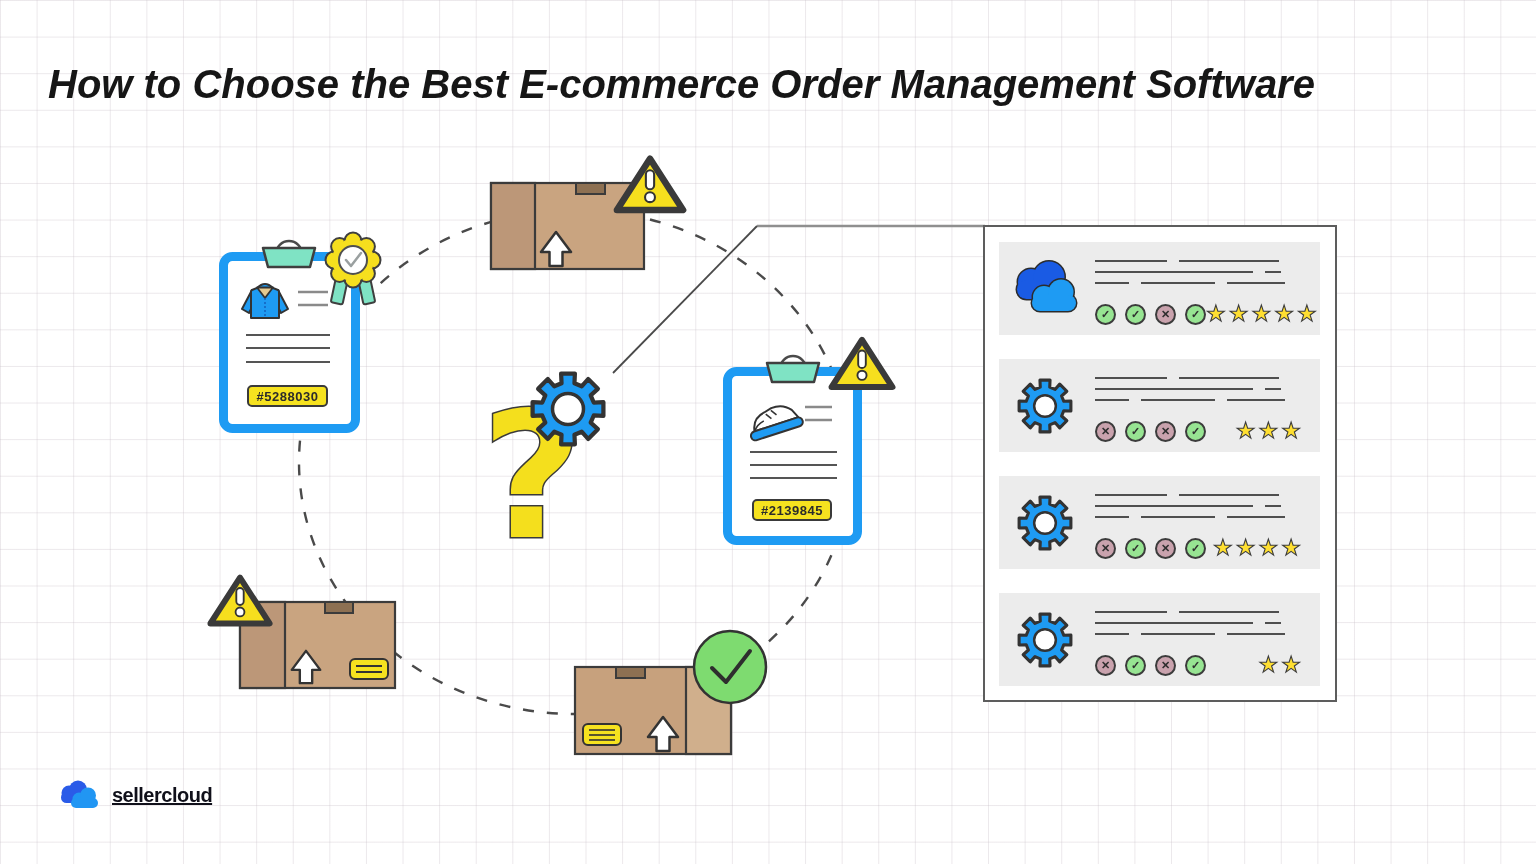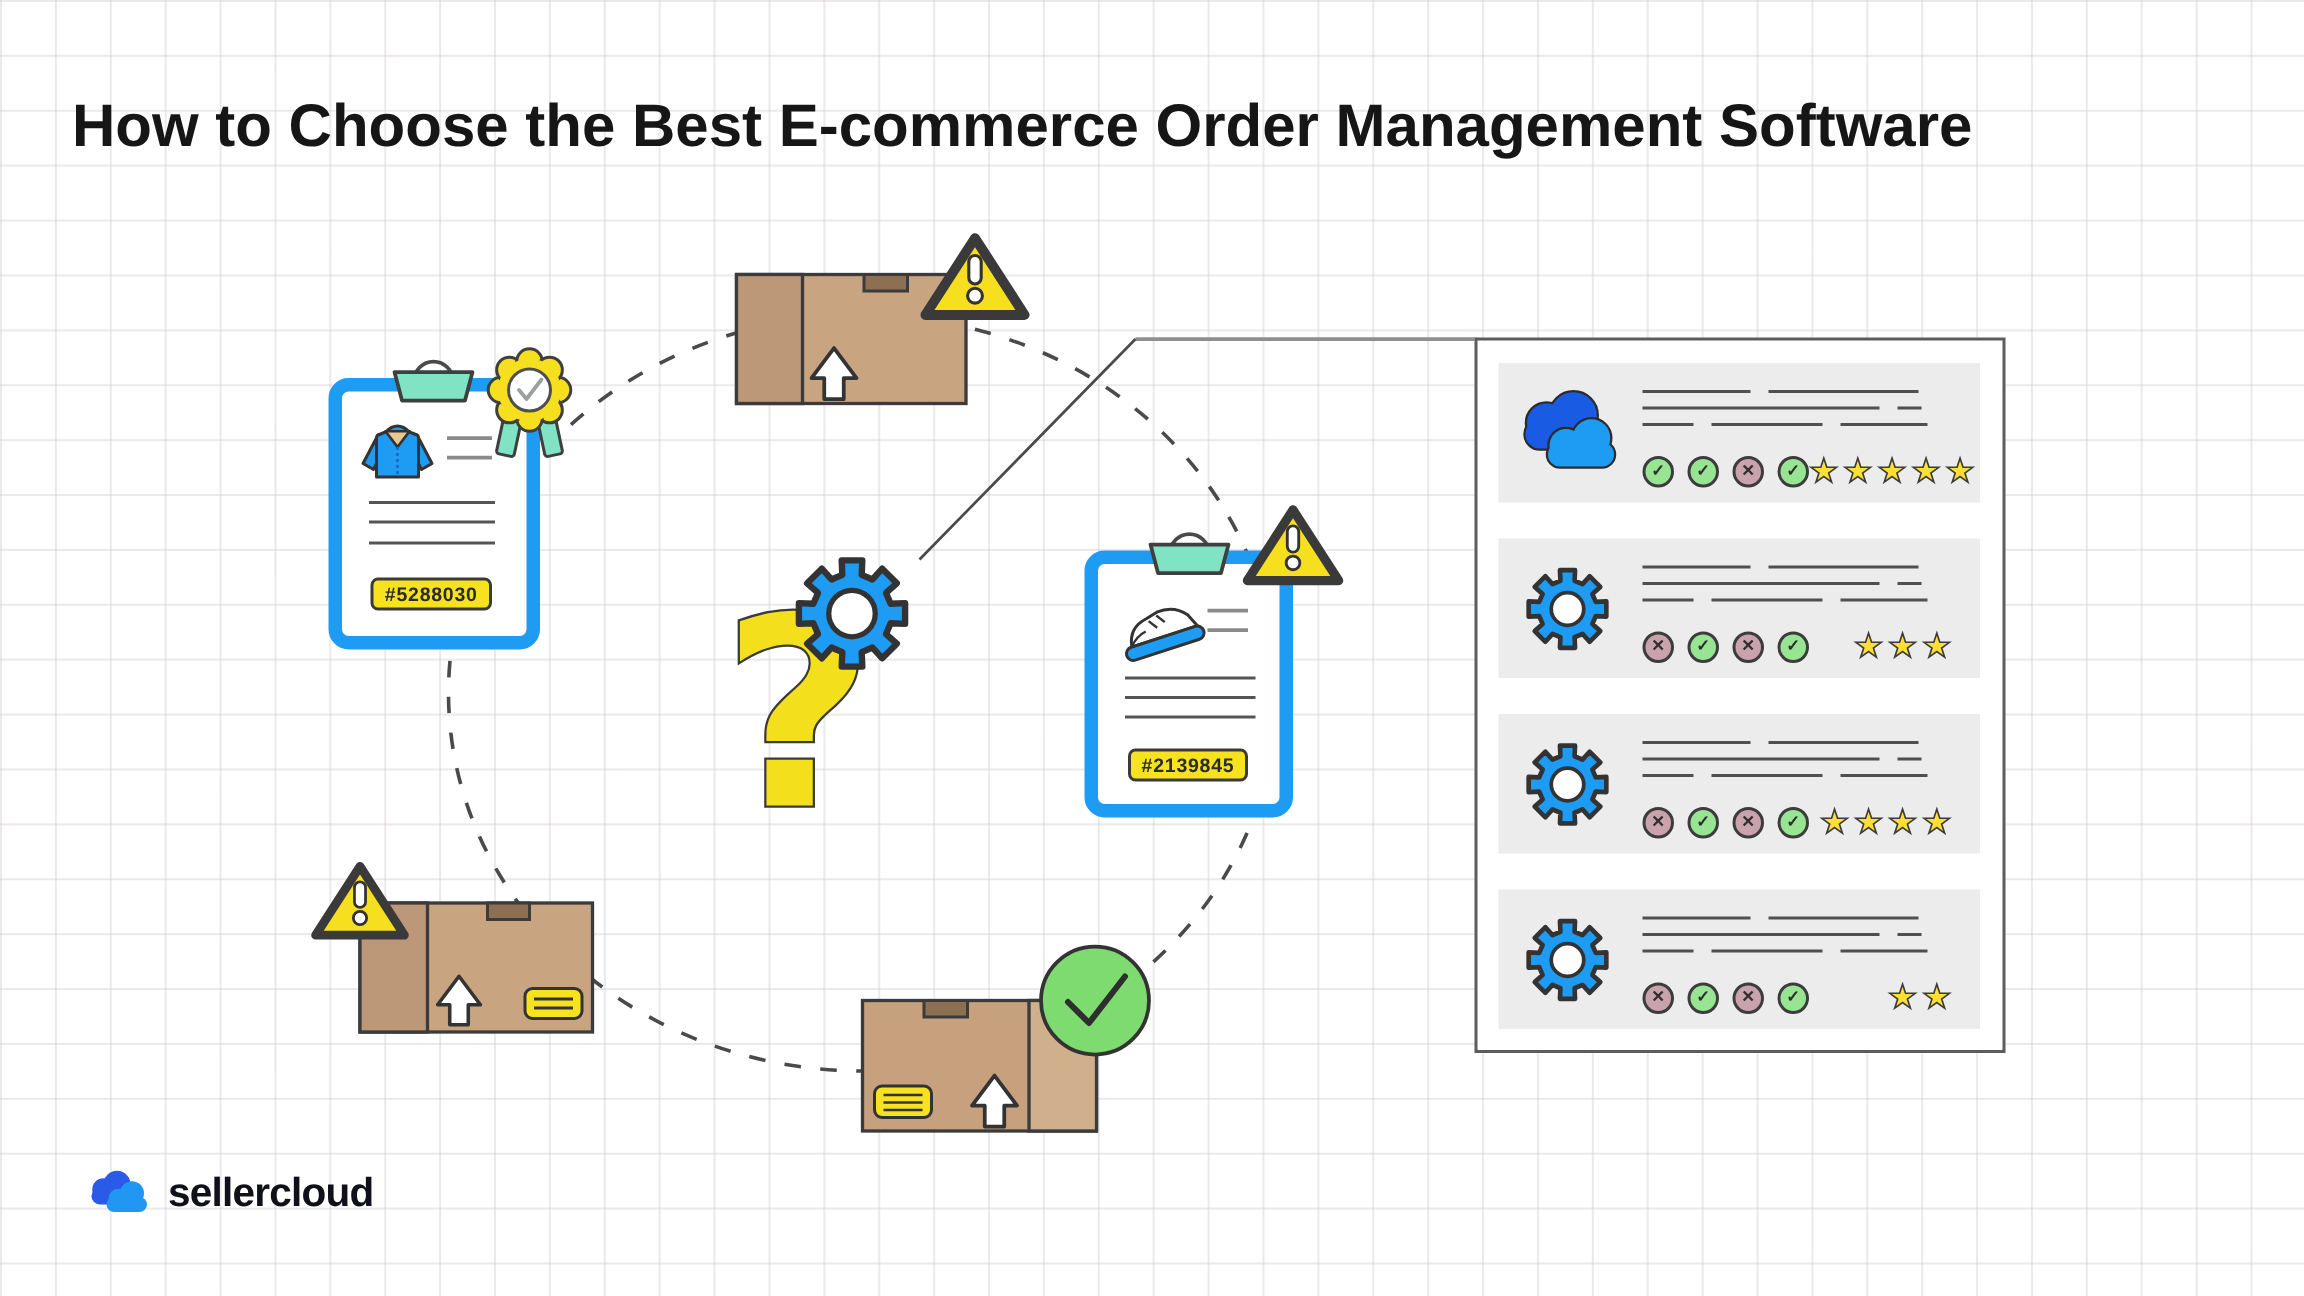--- a/index.html
+++ b/index.html
@@ -9,21 +9,21 @@
   }
   .grid-bg{
     position:absolute;inset:0;
     background-image:
       linear-gradient(to right, rgba(205,196,204,0.38) 1px, transparent 1px),
       linear-gradient(to bottom, rgba(205,196,204,0.38) 1px, transparent 1px);
     background-size:36.6px 36.6px;
   }
   .title{
     position:absolute;left:48px;top:34px;width:1430px;
-    font-size:40px;font-weight:bold;color:#161616;line-height:1.17;letter-spacing:0;
+    font-size:40px;font-weight:bold;color:#161616;line-height:1.17;letter-spacing:0;font-style:italic;
   }
   .scene-svg{position:absolute;left:0;top:0;pointer-events:none;}
   .panel{
     position:absolute;left:983px;top:225px;width:354px;height:477px;
     background:#ffffff;border:2px solid #5d5d5d;box-sizing:border-box;
     padding:15px 15px 0 14px;overflow:hidden;
   }
   .cmp-row{height:93px;margin-bottom:24px;background:#ECECEC;display:flex;}
   .cmp-icon{width:92px;display:flex;align-items:center;justify-content:center;flex:none;}
   .cmp-body{flex:1;padding:18px 16px 10px 4px;display:flex;flex-direction:column;justify-content:space-between;box-sizing:border-box;}
@@ -36,21 +36,21 @@
     display:flex;align-items:center;justify-content:center;
     font-size:11px;font-weight:bold;color:#2f2f2f;line-height:1;
   }
   .chk.green{background:#97E492;}
   .chk.cross{background:#C9A2AD;}
   .cmp-stars{
     font-size:22px;line-height:1;letter-spacing:3px;color:#FFDF31;
     -webkit-text-stroke:1.1px #3c3c3c;white-space:nowrap;
   }
   .logo{position:absolute;left:56px;top:779px;display:flex;align-items:center;gap:10px;}
-  .logo-text{font-size:27px;font-weight:bold;color:#10101a;letter-spacing:-0.5px;}
+  .logo-text{font-size:20px;font-weight:bold;color:#10101a;letter-spacing:-0.5px;text-decoration:underline;}
 </style>
 </head>
 <body>
 
 <div class="grid-bg"></div>
 
 <h1 class="title">
     <div>How to Choose the Best E-commerce Order Management Software</div>
   </h1>
 

